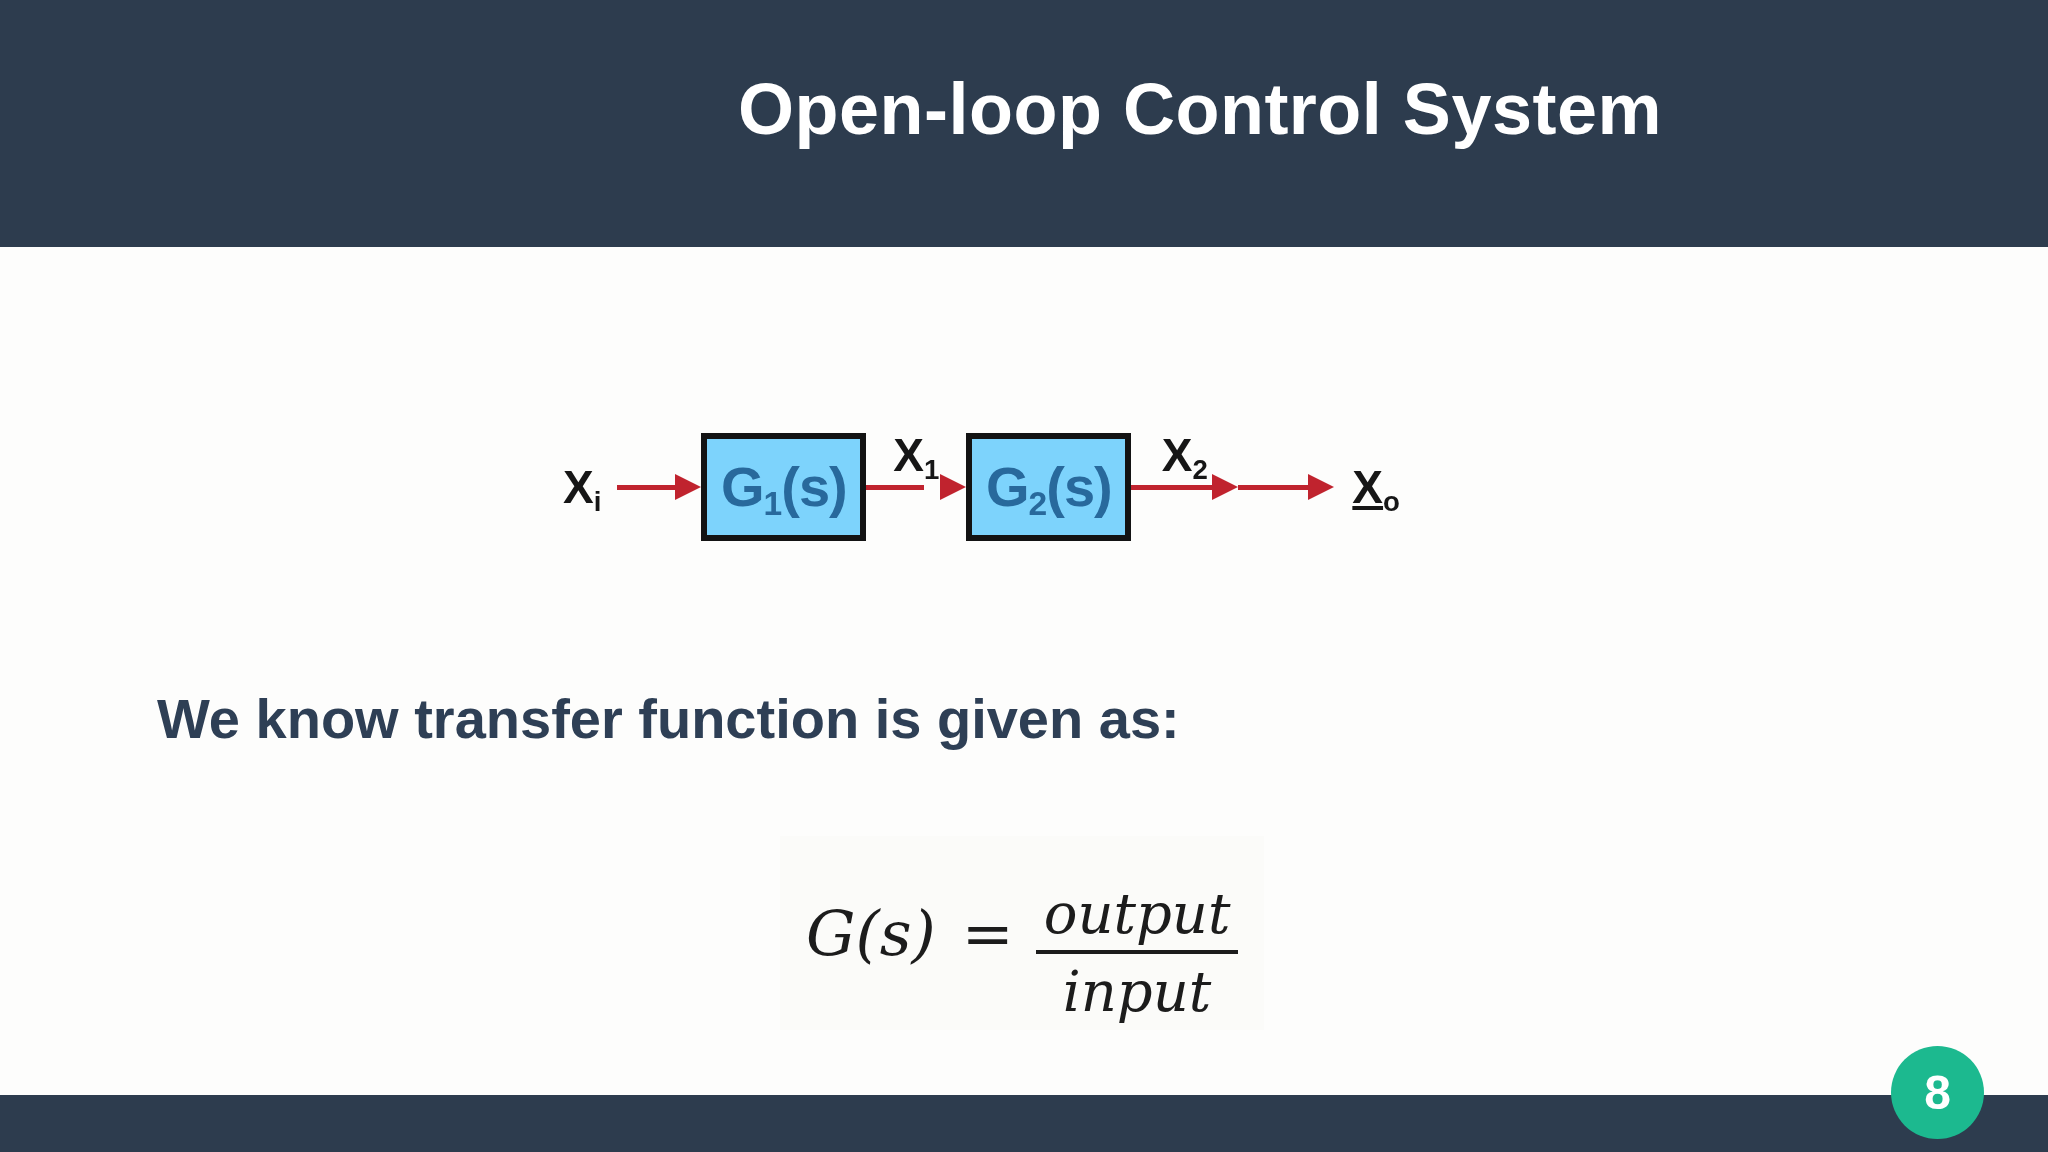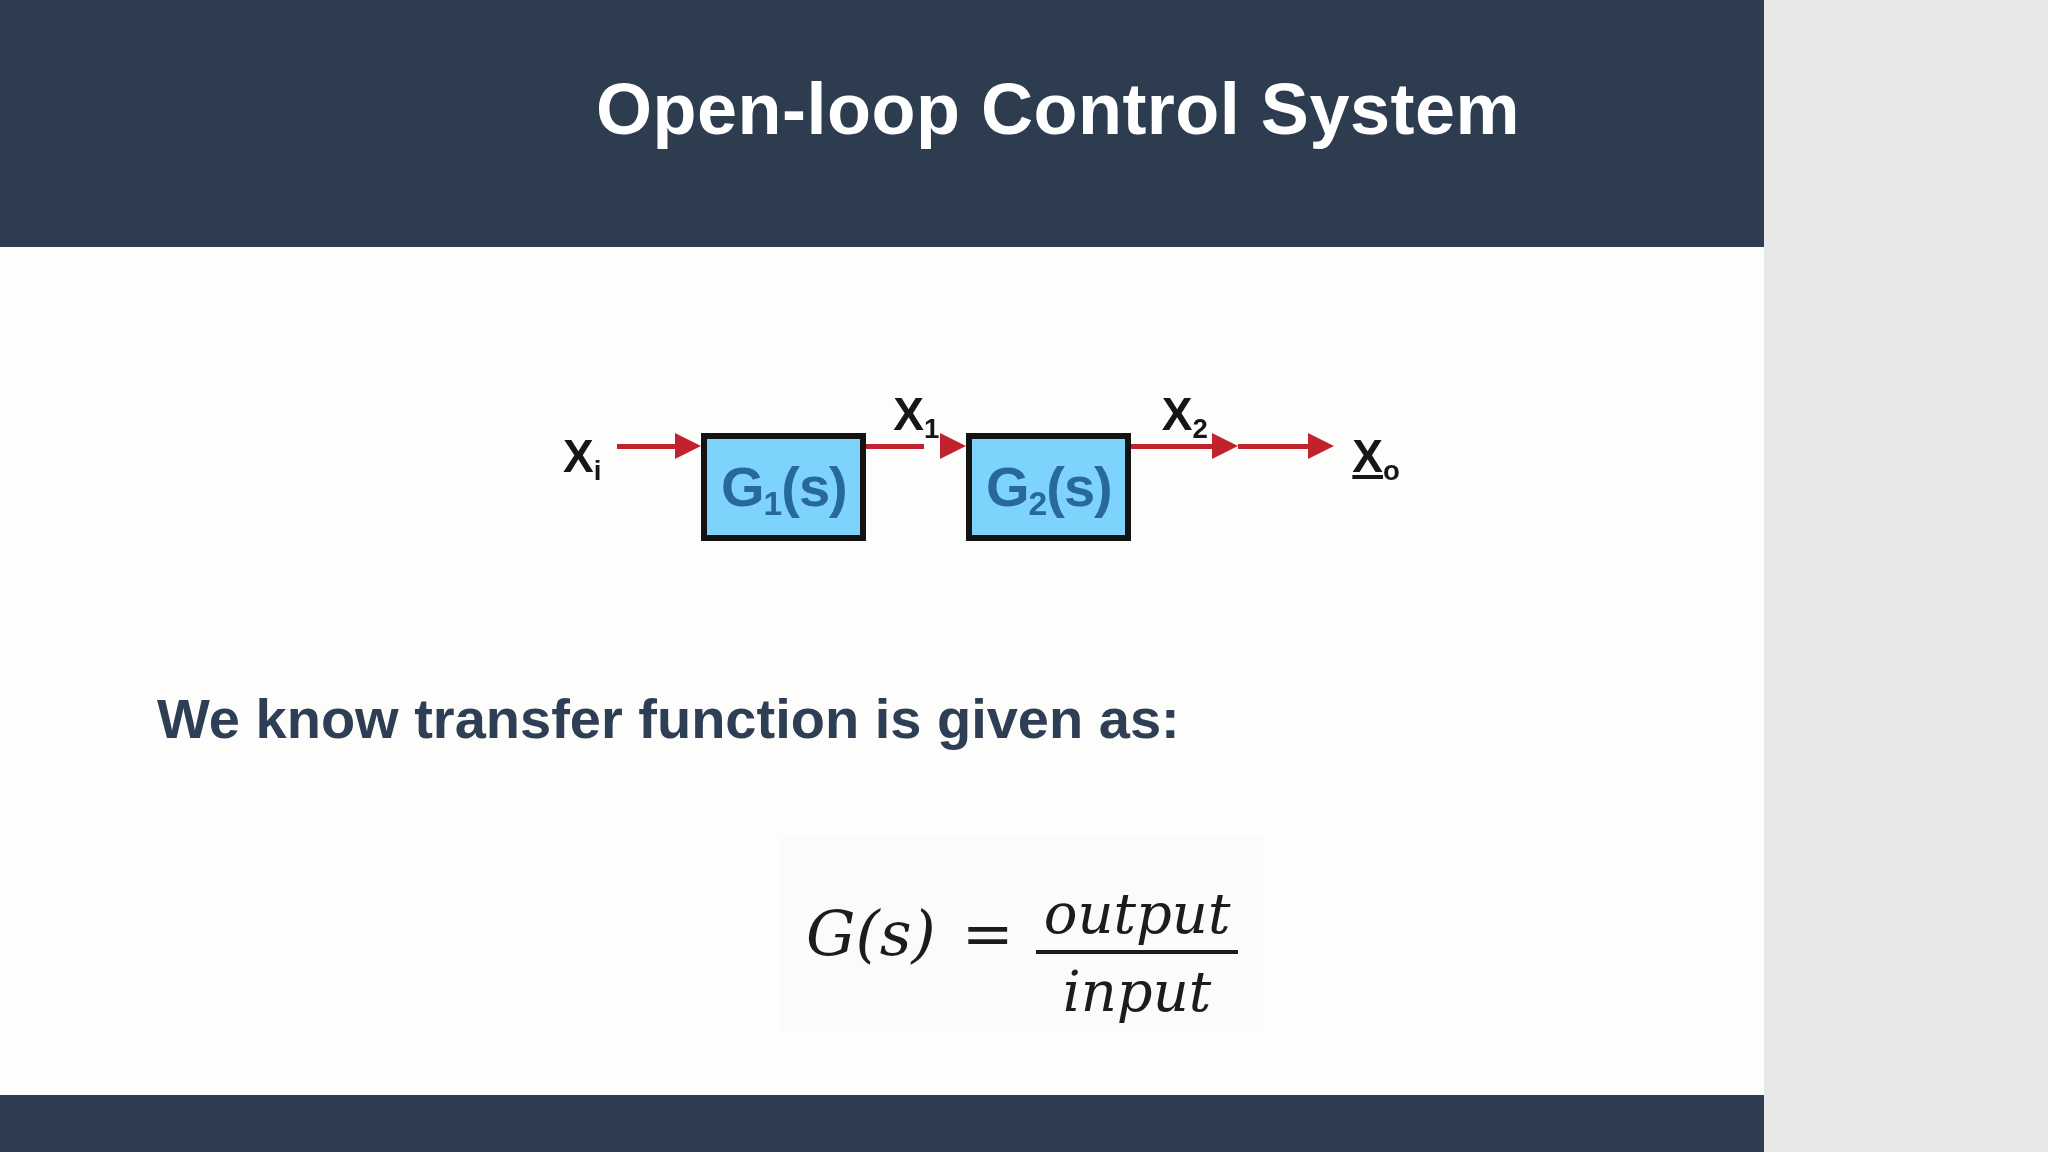--- a/index.html
+++ b/index.html
@@ -1,18 +1,18 @@
 <!DOCTYPE html>
 <html><head>
 <meta charset="utf-8">
 <style>
   html, body { margin: 0; padding: 0; background: #e8e8e8; }
   .slide {
     position: relative;
-    width: 1764px;
+    width: 2048px;
     height: 1152px;
     background: #fdfdfc;
     overflow: hidden;
     font-family: "Liberation Sans", sans-serif;
   }
 
   
   .header-bar {
     position: absolute;
     top: 0; left: 0;
@@ -39,21 +39,21 @@
     background: #2d3c4e;
   }
 
   
   .diagram {
     position: absolute;
     top: 433px; left: 563px;
     height: 108px;
     display: flex;
     flex-direction: row;
-    align-items: flex-start;
+    align-items: center;
   }
   .sig-label {
     font-size: 46px;
     font-weight: 600;
     color: #161616;
     white-space: nowrap;
     line-height: 1;
   }
   .sig-label sub, .block-label sub, .arrow-label sub {
     font-size: 0.60em;

